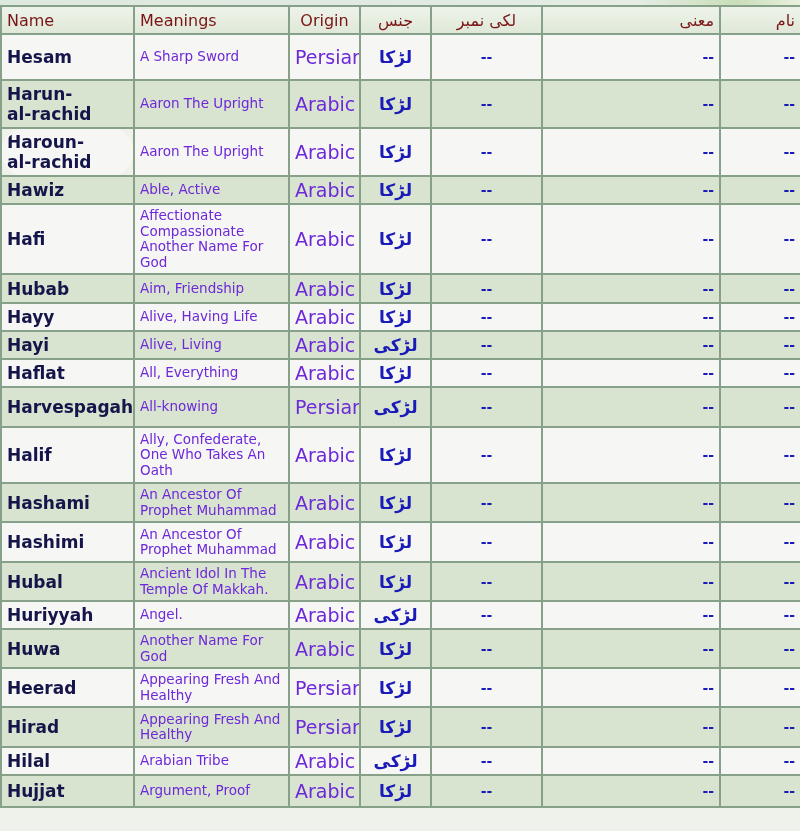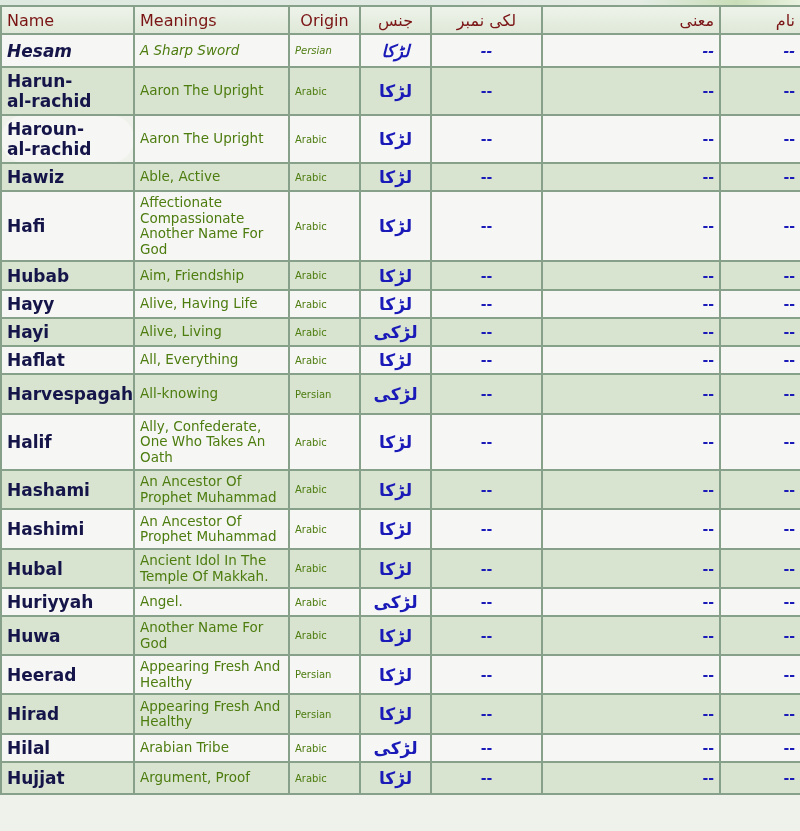--- a/index.html
+++ b/index.html
@@ -34,23 +34,23 @@
   }
   th.c { text-align: center; }
   th.r { text-align: right; }
   tr.odd td { background: #f6f6f4; }
   tr.even td { background: #d8e4cf; }
   td.name {
     color: #15154a; font-size: 17px; font-weight: bold;
     font-family: "DejaVu Sans", sans-serif; line-height: 20px;
   }
   td.meaning {
-    color: #4d7c0f; font-size: 13.5px; line-height: 15.5px;
-  }
-  td.origin { color: #4d7c0f; font-size: 10px; text-align: left; }
+    color: #6d28d9; font-size: 13.5px; line-height: 15.5px;
+  }
+  td.origin { color: #6d28d9; font-size: 19px; text-align: right; }
   td.gender { color: #1a1ab8; font-size: 17px; text-align: center; font-weight: bold; }
   td.dash { color: #1a1ab8; font-size: 14px; font-weight: bold; }
   td.dash.c { text-align: center; }
   td.dash.r { text-align: right; }
 </style>
 </head>
 <body>
 
 <div class="topstrip"></div>
 
@@ -69,21 +69,21 @@
       <th>Name</th>
       <th>Meanings</th>
       <th class="c">Origin</th>
       <th class="c" dir="rtl">جنس</th>
       <th class="c" dir="rtl">لکی نمبر</th>
       <th class="r" dir="rtl">معنی</th>
       <th class="r" dir="rtl">نام</th>
     </tr>
   </thead>
   <tbody id="tbody">
-      <tr class="odd" style="height: 33px; font-style: italic;">
+      <tr class="odd" style="height: 46px;">
         <td class="name">Hesam</td>
         <td class="meaning">A Sharp Sword</td>
         <td class="origin">Persian</td>
         <td class="gender" dir="rtl">لڑکا</td>
         <td class="dash c">--</td>
         <td class="dash r">--</td>
         <td class="dash r">--</td>
       </tr>
       <tr class="even" style="height: 48px;">
         <td class="name" style="white-space: pre-line; margin-top: 33px;">Harun-

